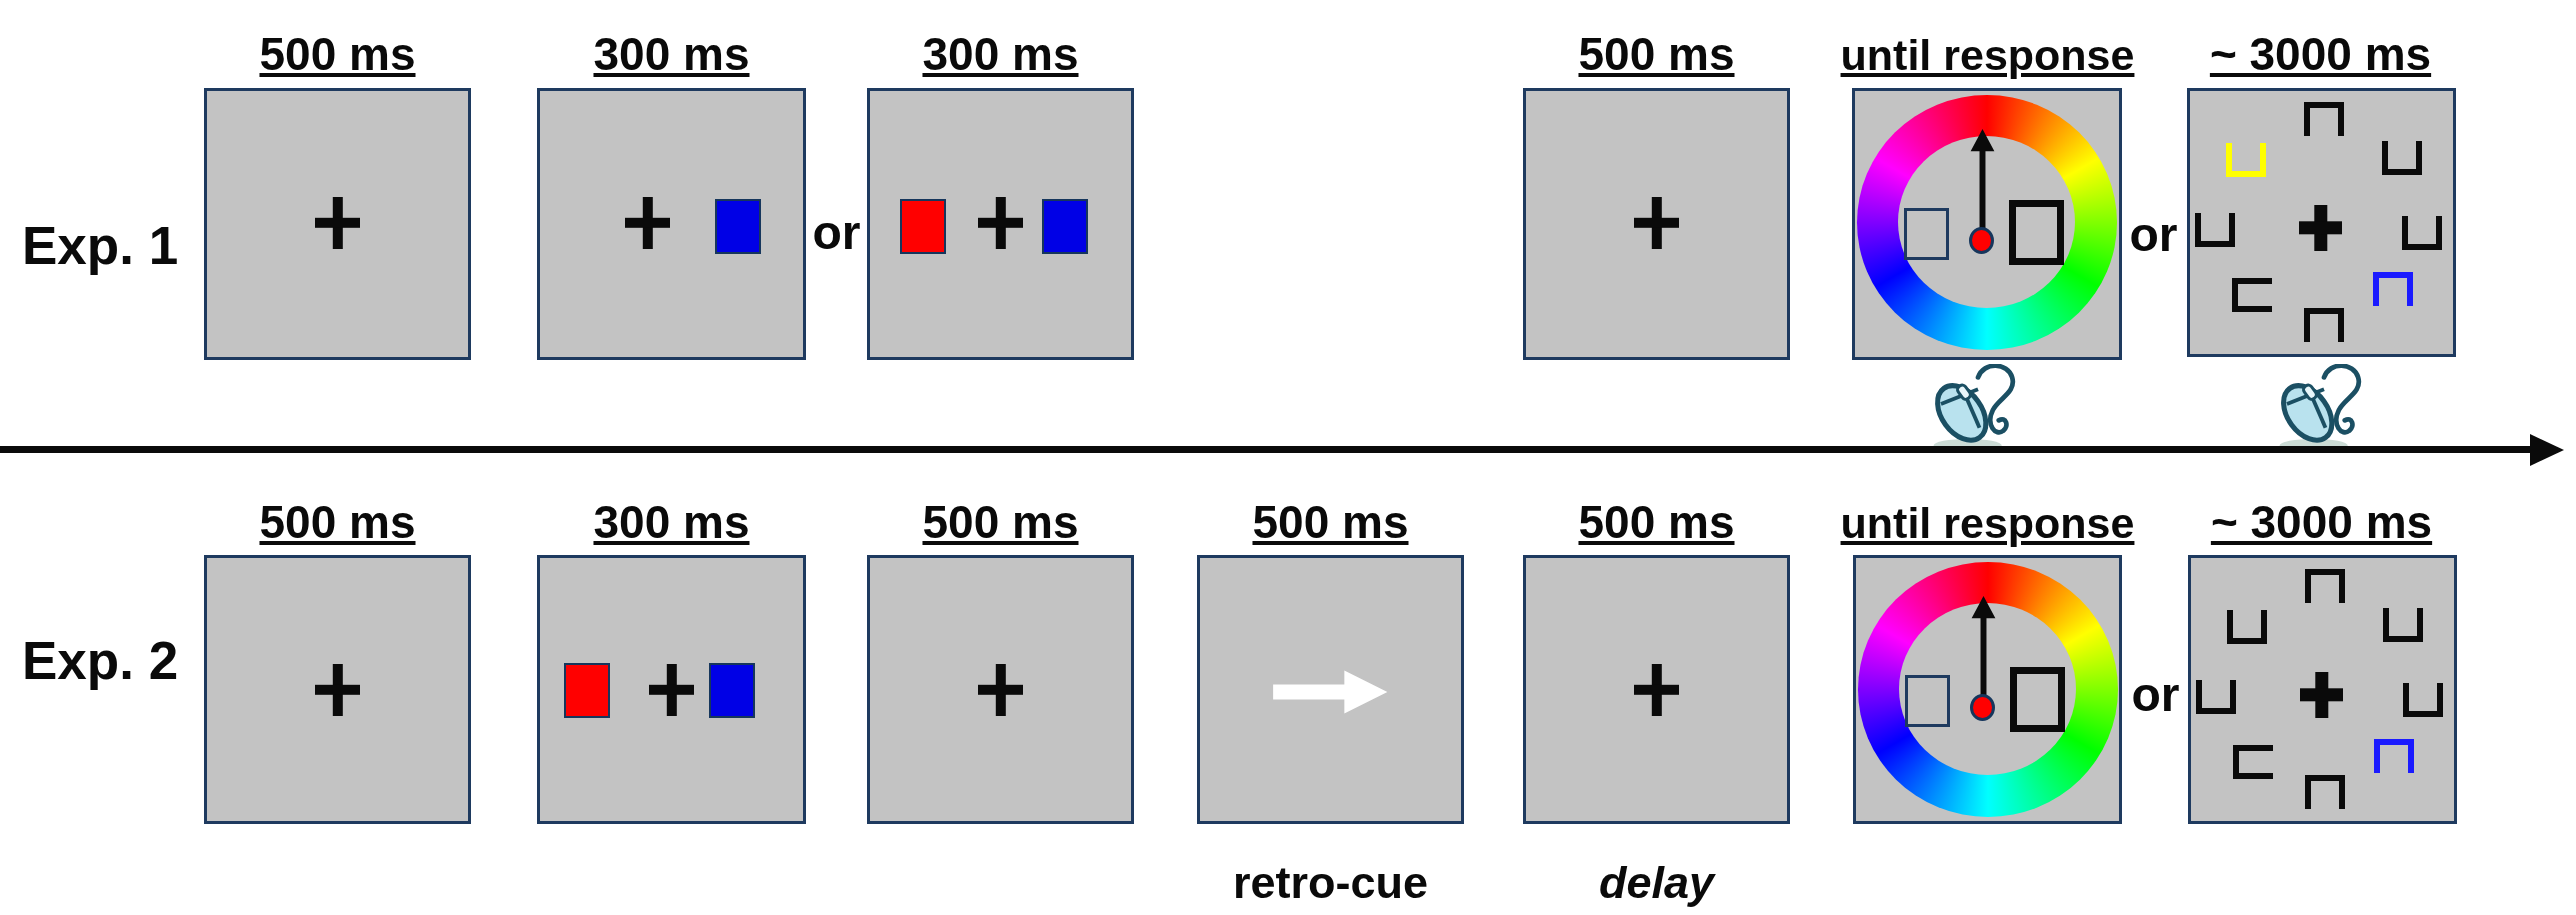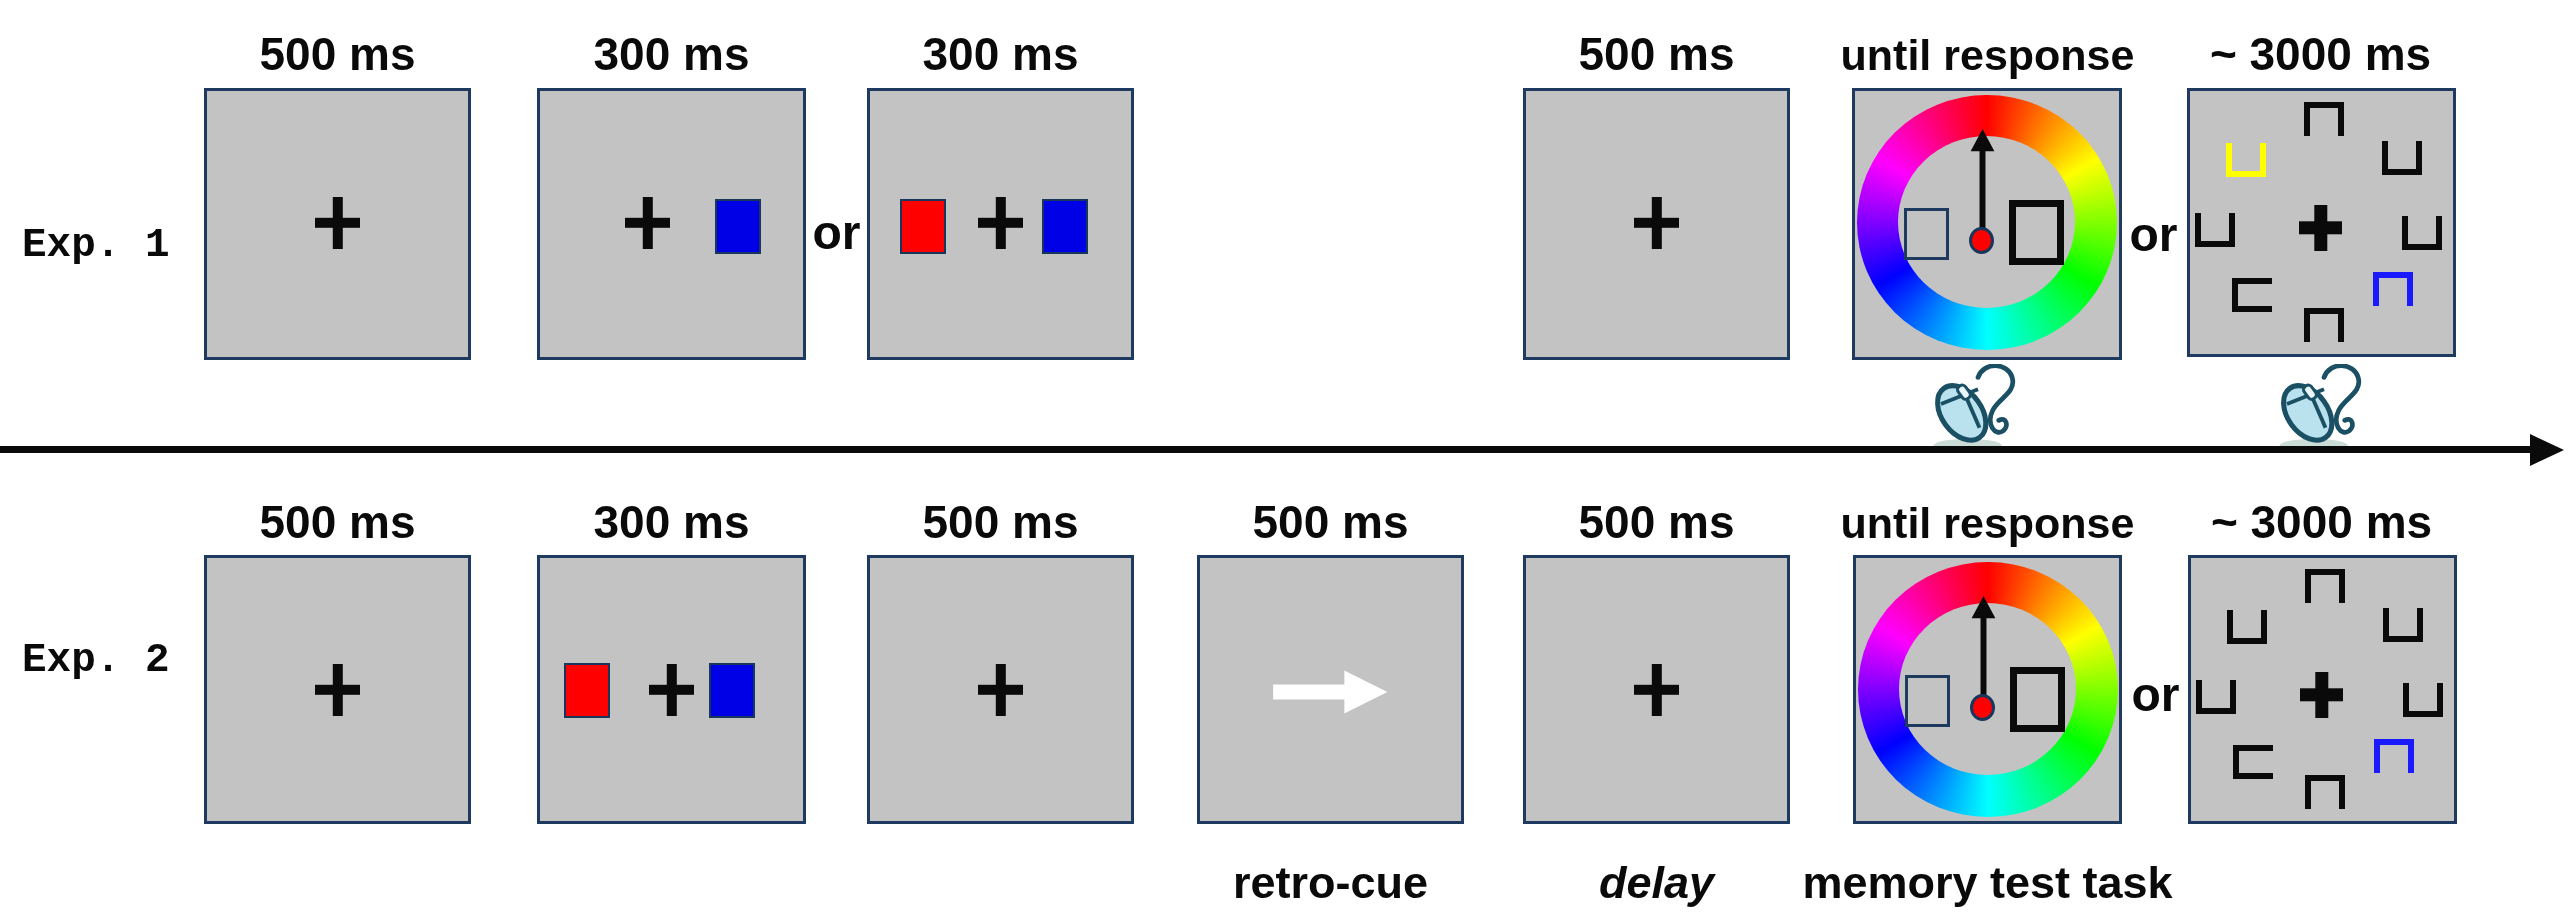--- a/index.html
+++ b/index.html
@@ -2,24 +2,24 @@
 <html style="font-size:12px"><head>
 <meta charset="utf-8">
 <style>
   html,body{margin:0;padding:0;background:#ffffff;}
   #page{position:relative;width:2576px;height:915px;background:#ffffff;overflow:hidden;
         font-family:"Liberation Sans", sans-serif;font-weight:bold;color:#0a0a0a;}
 
   .panel{position:absolute;background:#c3c3c3;border:3.7px solid #1e3a5f;box-sizing:border-box;}
 
   .time-label{position:absolute;display:flex;align-items:flex-end;justify-content:center;
-              font-size:46px;line-height:1;white-space:nowrap;}
+              font-size:46px;line-height:1;white-space:nowrap;text-decoration:underline;}
   .caption{position:absolute;display:flex;align-items:flex-start;justify-content:center;
            font-size:45px;line-height:1;white-space:nowrap;}
-  .exp-label{position:absolute;display:flex;align-items:center;font-size:41px;line-height:1;font-family:Liberation Mono, monospace;}
+  .exp-label{position:absolute;display:flex;align-items:center;font-size:53px;line-height:1;}
   .or-label{position:absolute;display:flex;align-items:center;justify-content:center;
             font-size:48px;line-height:1;}
 
   
   .cross{position:absolute;width:45px;height:52px;}
   .cross::before{content:"";position:absolute;left:50%;top:0;transform:translateX(-50%);
                  width:10.4px;height:100%;background:#0a0a0a;}
   .cross::after{content:"";position:absolute;top:50%;left:0;transform:translateY(-50%);
                 width:100%;height:10.4px;background:#0a0a0a;}
   .cross.thick{width:43px;height:46px;}
@@ -197,16 +197,15 @@
     <span class="bracket open-top" style="left:4.5px;top:122px;"></span>
     <span class="cross thick" style="left:109px;top:114px;"></span>
     <span class="bracket open-top" style="left:212px;top:125px;"></span>
     <span class="bracket open-right" style="left:42px;top:187px;"></span>
     <span class="bracket open-bottom" style="left:114px;top:217px;"></span>
     <span class="bracket open-bottom blue-item" style="left:183px;top:181px;"></span>
   </div>
 
   <div class="caption" style="left:1145px;top:860px;width:371px;">retro-cue</div>
   <div class="caption" style="left:1471px;top:860px;width:371px;font-style:italic;">delay</div>
-  <div class="caption" style="left:1802px;top:860px;width:371px;">memory test task</div>
 
 </div>
 
 
 </body></html>

